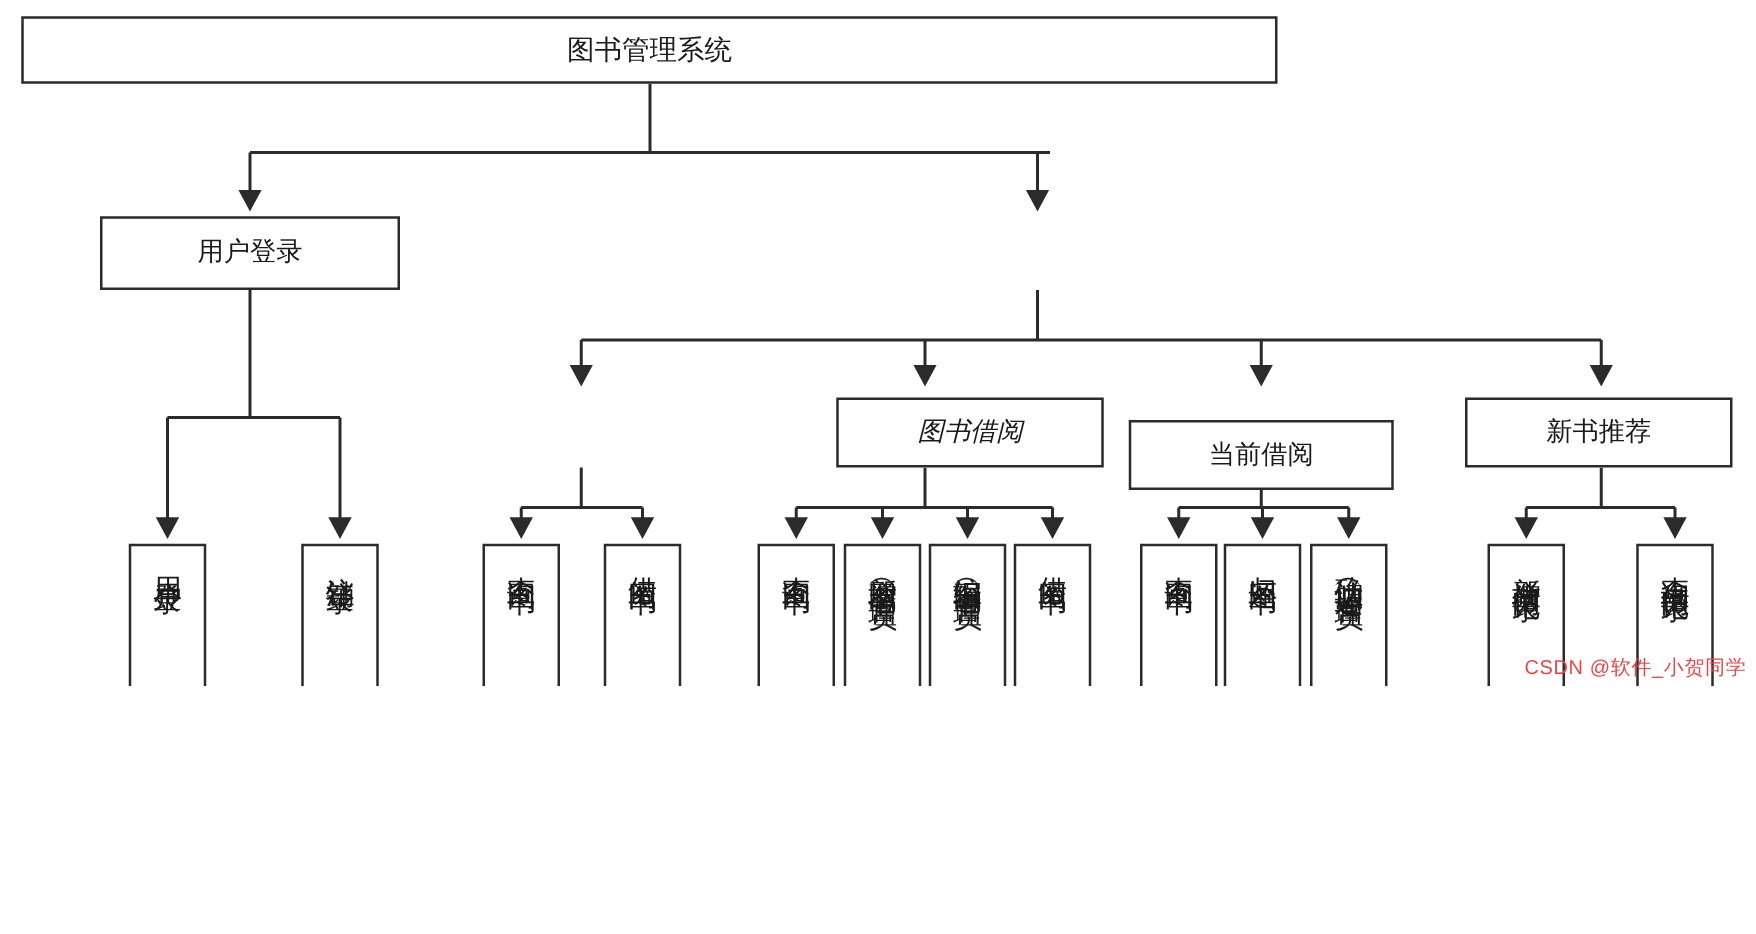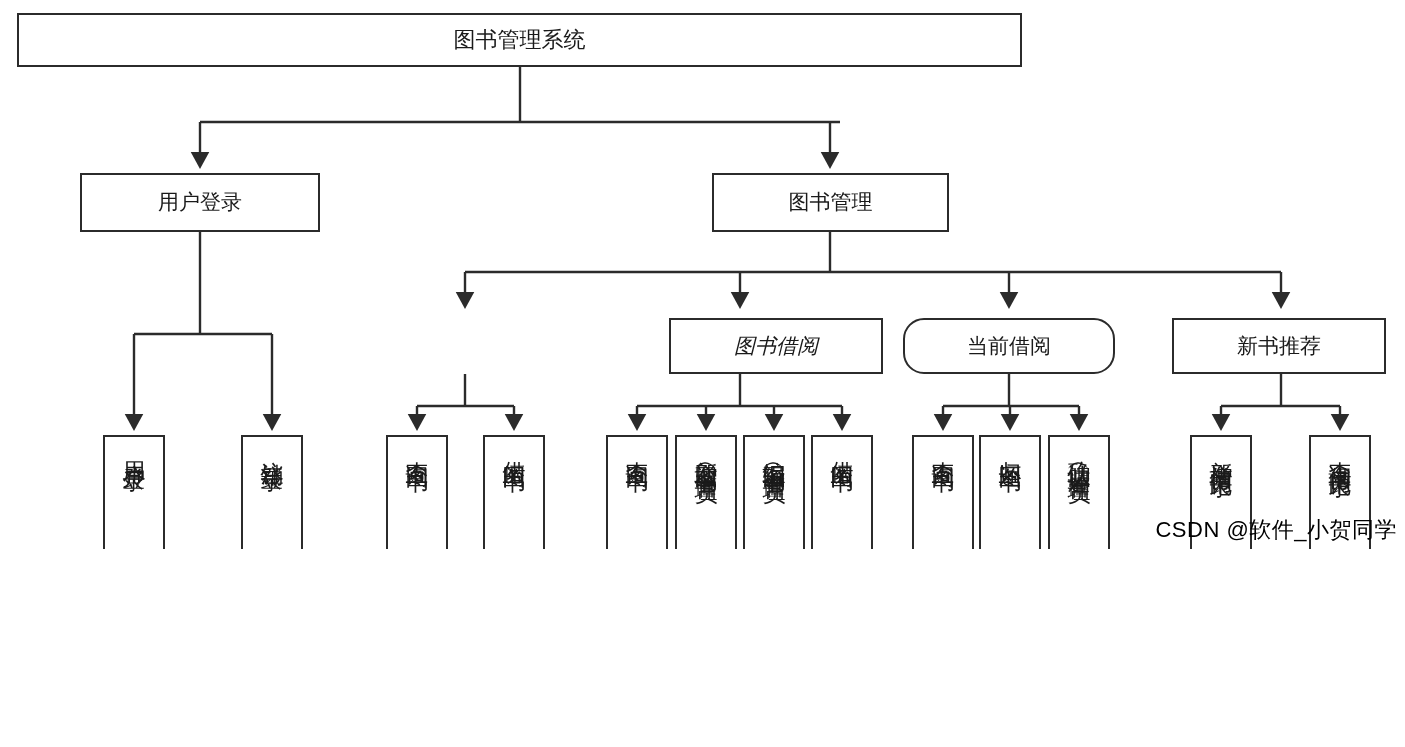--- a/index.html
+++ b/index.html
@@ -55,22 +55,22 @@
     text-orientation: upright;
     font-size: 23px;
     letter-spacing: 3px;
     line-height: 1;
     white-space: nowrap;
   }
   .watermark {
     position: absolute;
     right: 8px;
     bottom: 4px;
-    font-size: 22px;
-    color: #000000;
+    font-size: 16px;
+    color: #ef4444;
     letter-spacing: 0.5px;
     white-space: nowrap;
   }
 </style>
 </head>
 <body>
 
 <div id="canvas">
 
   <svg id="wires" viewBox="0 0 1405 747">
@@ -123,28 +123,25 @@
     </g>
   </svg>
 
   <div class="node root horiz" style="left:17px; top:13px; width:1005px; height:54px;">
     <span class="node-label">图书管理系统</span>
   </div>
 
   <div class="node horiz" style="left:80px; top:173px; width:240px; height:59px;">
     <span class="node-label">用户登录</span>
   </div>
-  <div class="node horiz" style="left:712px; top:173px; width:237px; height:59px;">
-    <span class="node-label">图书管理</span>
-  </div>
 
   <div class="node horiz" style="left:669px; top:318px; width:214px; height:56px;font-style:italic;">
     <span class="node-label">图书借阅</span>
   </div>
-  <div class="node horiz" style="left:903px; top:318px; width:212px; height:56px;border-radius:21px;">
+  <div class="node horiz" style="left:903px; top:336px; width:212px; height:56px;">
     <span class="node-label">当前借阅</span>
   </div>
   <div class="node horiz" style="left:1172px; top:318px; width:214px; height:56px;">
     <span class="node-label">新书推荐</span>
   </div>
 
   <div class="node leaf" style="left:103px; top:435px; width:62px; height:300px;">
     <span class="node-label">用户登录</span>
   </div>
   <div class="node leaf" style="left:241px; top:435px; width:62px; height:300px;">

